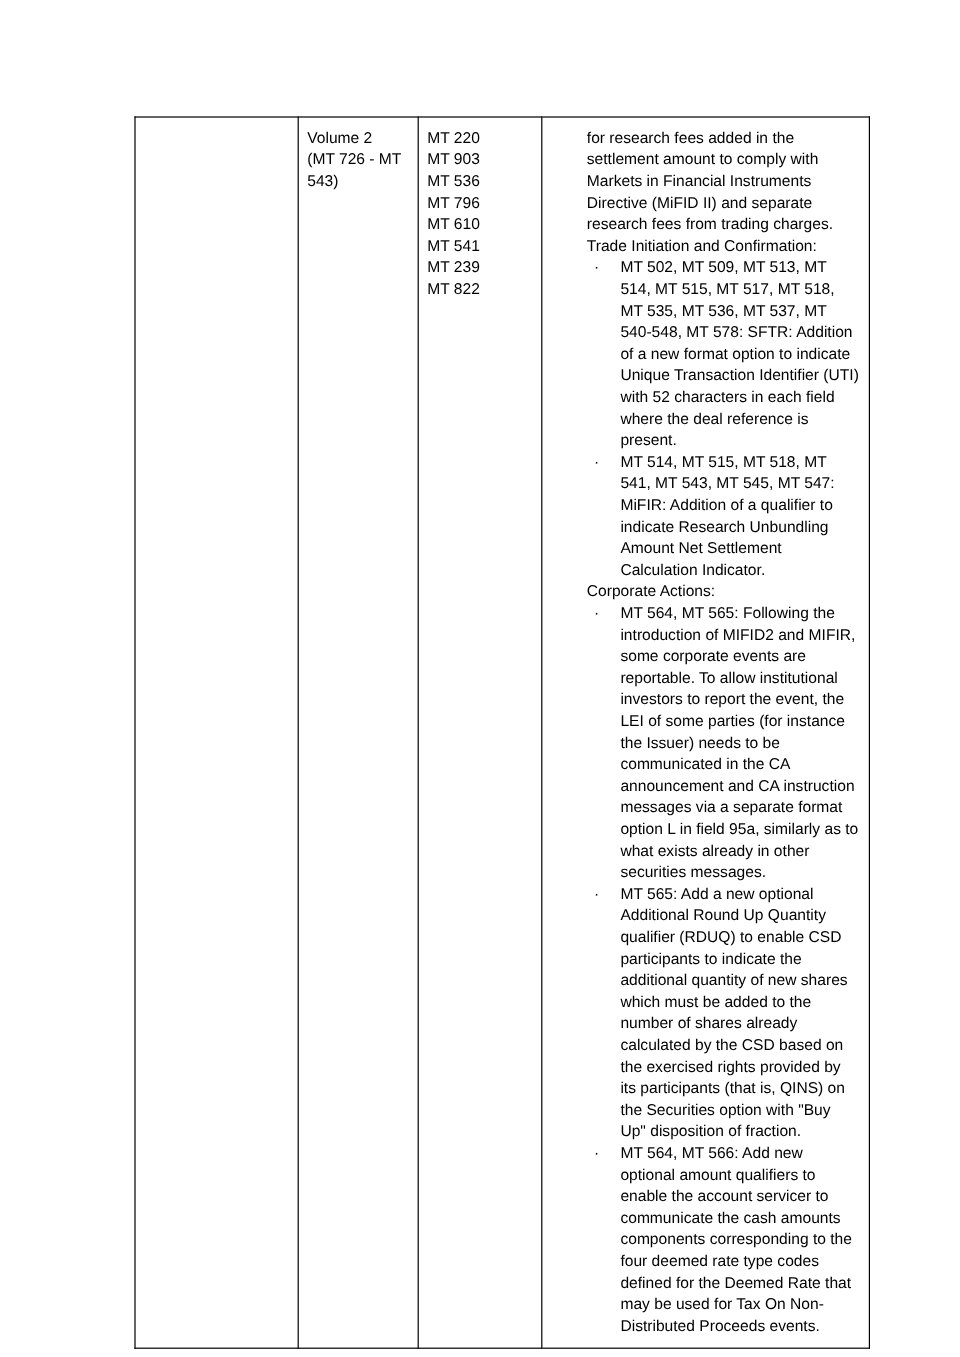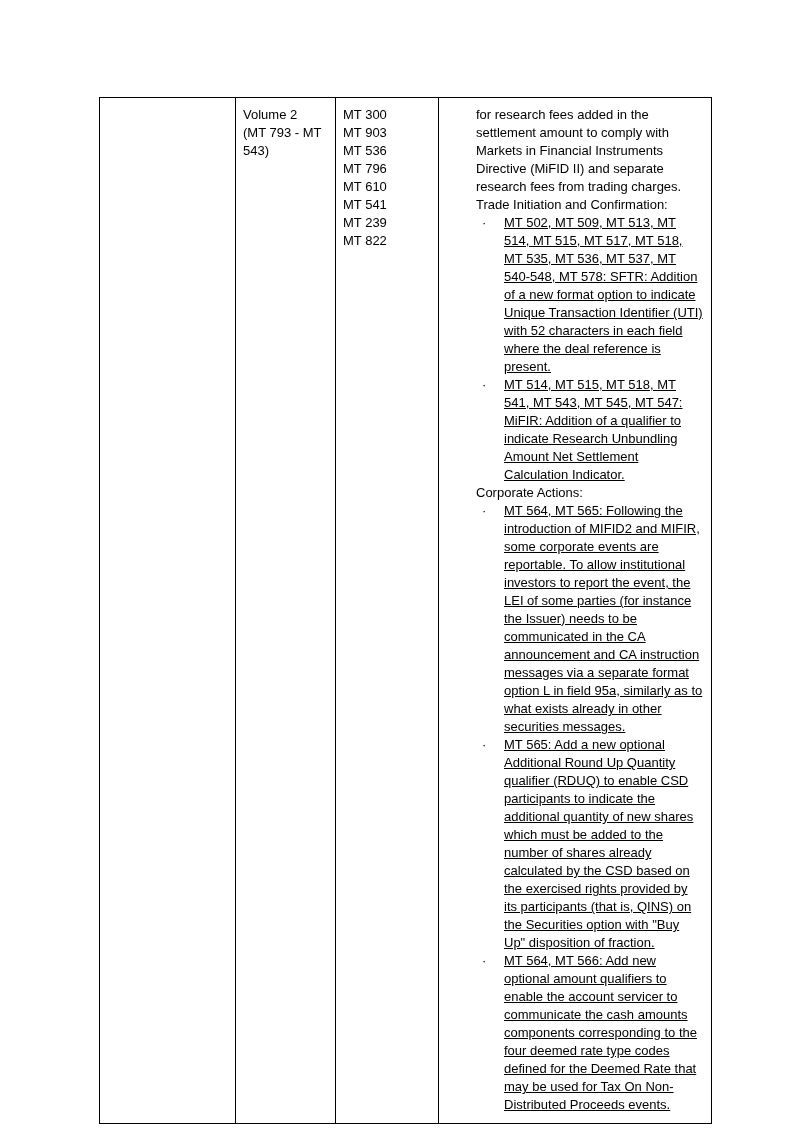--- a/index.html
+++ b/index.html
@@ -11,21 +11,21 @@
     width: 800px;
     height: 1131px;
     font-family: "Liberation Sans", sans-serif;
     color: #000000;
     position: relative;
     overflow: hidden;
   }
 
   .page {
     position: absolute;
-    left: 3px;
+    left: 16px;
     top: 0;
     width: 684px;
     height: 1131px;
   }
 
   .doc-table {
     position: absolute;
     left: 96px;
     top: 97px;
     width: 608px;
@@ -86,47 +86,46 @@
     left: 6px;
     top: 0;
     width: 10px;
     font-size: 13px;
     line-height: 18px;
     text-align: left;
   }
 
   .bullet-item .btext {
     display: block;
-    text-decoration: underline;
   }
 </style>
 </head>
 <body>
 
 <div class="page">
 
   <table class="doc-table">
     <tbody>
       <tr>
 
         <td class="col-empty">
           <div class="cell-inner"></div>
         </td>
 
         <td class="col-volume">
           <div class="cell-inner">
             <p class="para">Volume 2</p>
-            <p class="para">(MT 793 - MT</p>
+            <p class="para">(MT 726 - MT</p>
             <p class="para">543)</p>
           </div>
         </td>
 
         <td class="col-mtlist">
           <div class="cell-inner">
-            <p class="mt-line">MT 300</p>
+            <p class="mt-line">MT 220</p>
             <p class="mt-line">MT 903</p>
             <p class="mt-line">MT 536</p>
             <p class="mt-line">MT 796</p>
             <p class="mt-line">MT 610</p>
             <p class="mt-line">MT 541</p>
             <p class="mt-line">MT 239</p>
             <p class="mt-line">MT 822</p>
           </div>
         </td>
 

